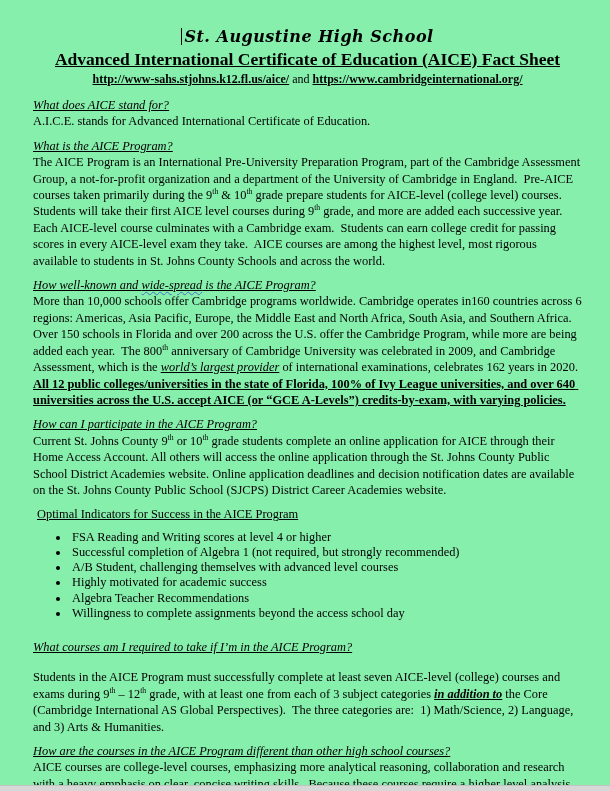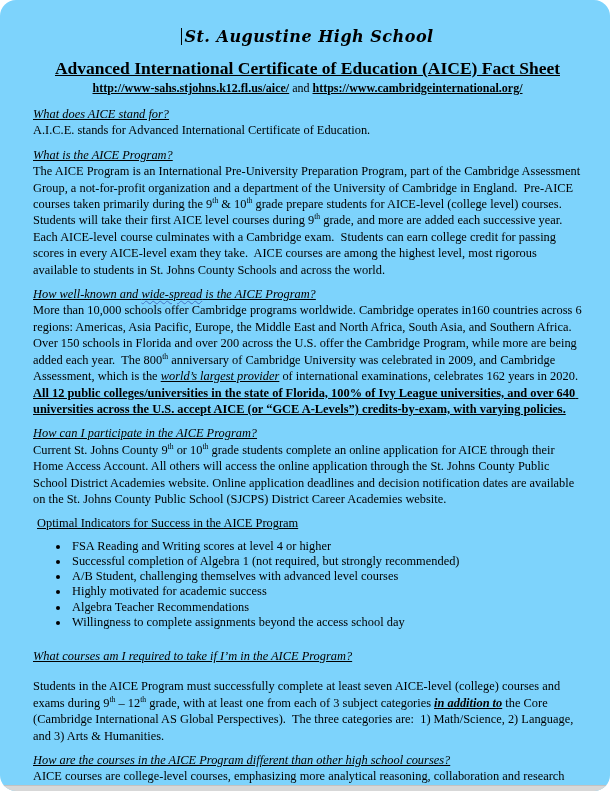--- a/index.html
+++ b/index.html
@@ -1,42 +1,41 @@
 <!DOCTYPE html>
 <html><head>
 <meta charset="utf-8">
 <style>
   html,body{margin:0;padding:0;background:#fff;}
   .page{
     position:relative;
     width:610px;height:791px;
-    background:#7dd3fc;
+    background:#86efac;
     overflow:hidden;
     font-family:"Liberation Serif", serif;
     color:#000;
     font-size:12.4px;
     line-height:16.4px;
-    border-radius:16px;
   }
   .content{padding:26px 28px 0 33px;width:549px;}
   
   .header{text-align:center;}
   .school-line{font-size:16px;line-height:22px;}
   .school-name{
     font-family:"DejaVu Serif", serif;
     font-style:italic;font-weight:600;
     letter-spacing:0.5px;
   }
   .cursor{
     display:inline-block;width:1px;height:17px;
     background:#000;vertical-align:-3px;margin-right:2px;
   }
   .doc-title{
     font-size:17.5px;font-weight:bold;text-decoration:underline;
-    line-height:23px;margin-top:9px;
+    line-height:23px;margin-top:0;
   }
   .links-line{font-size:12px;line-height:15px;margin-top:1px;}
   .links-line .lnk{font-weight:bold;text-decoration:underline;}
   
   .q{
     font-style:italic;text-decoration:underline;
     margin:0;white-space:pre-wrap;
   }
   .h2{text-decoration:underline;margin:4px;white-space:pre-wrap;}
   .para{margin:0;white-space:pre-wrap;}

